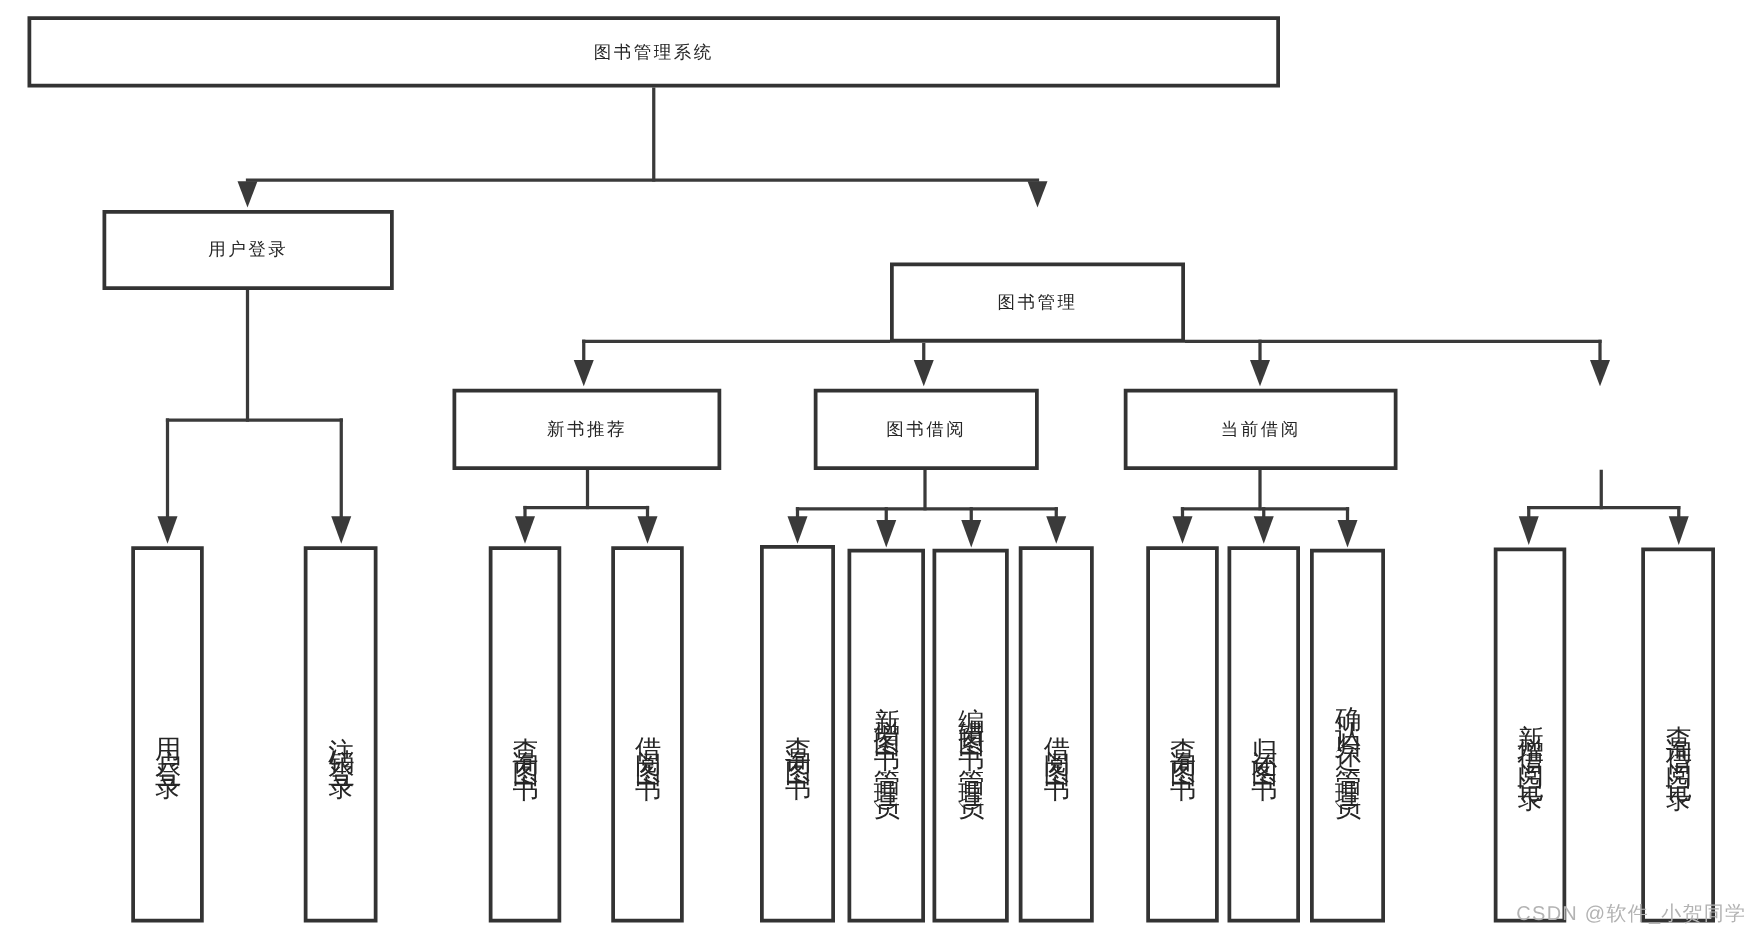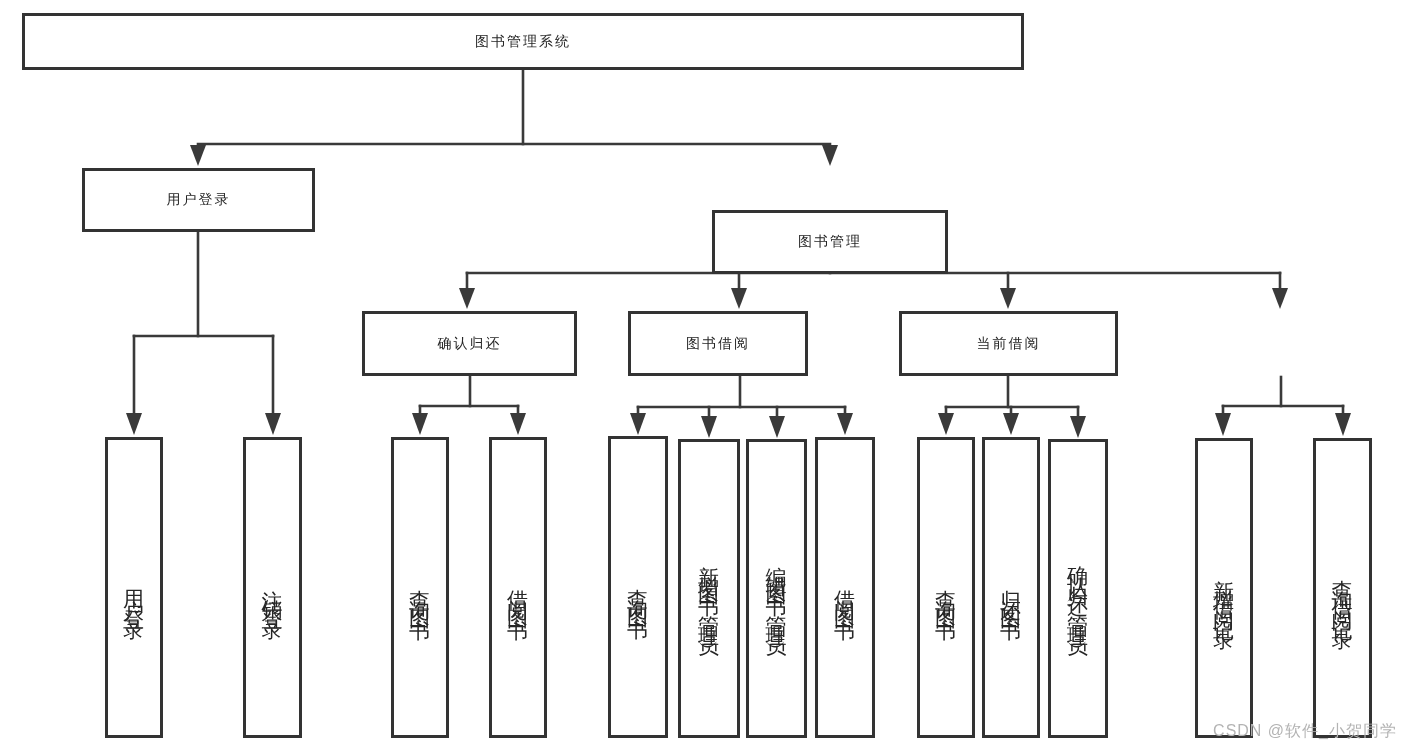--- a/index.html
+++ b/index.html
@@ -108,23 +108,23 @@
   </div>
 
   <div class="node hbox" style="left:82px;top:168px;width:233px;height:64px;">
     <span>用户登录</span>
   </div>
   <div class="node hbox" style="left:712px;top:168px;width:236px;height:64px;margin-top:42px;">
     <span>图书管理</span>
   </div>
 
   <div class="node hbox" style="left:362px;top:311px;width:215px;height:65px;">
-    <span>确认归还</span>
+    <span>新书推荐</span>
   </div>
-  <div class="node hbox" style="left:628px;top:311px;width:180px;height:65px;">
+  <div class="node hbox" style="left:651px;top:311px;width:180px;height:65px;">
     <span>图书借阅</span>
   </div>
   <div class="node hbox" style="left:899px;top:311px;width:219px;height:65px;text-align:right;">
     <span>当前借阅</span>
   </div>
 
   <div class="node vbox" style="left:105px;top:437px;width:58px;height:301px;">
     <span class="vt">用户登录</span>
   </div>
   <div class="node vbox" style="left:243px;top:437px;width:59px;height:301px;">

